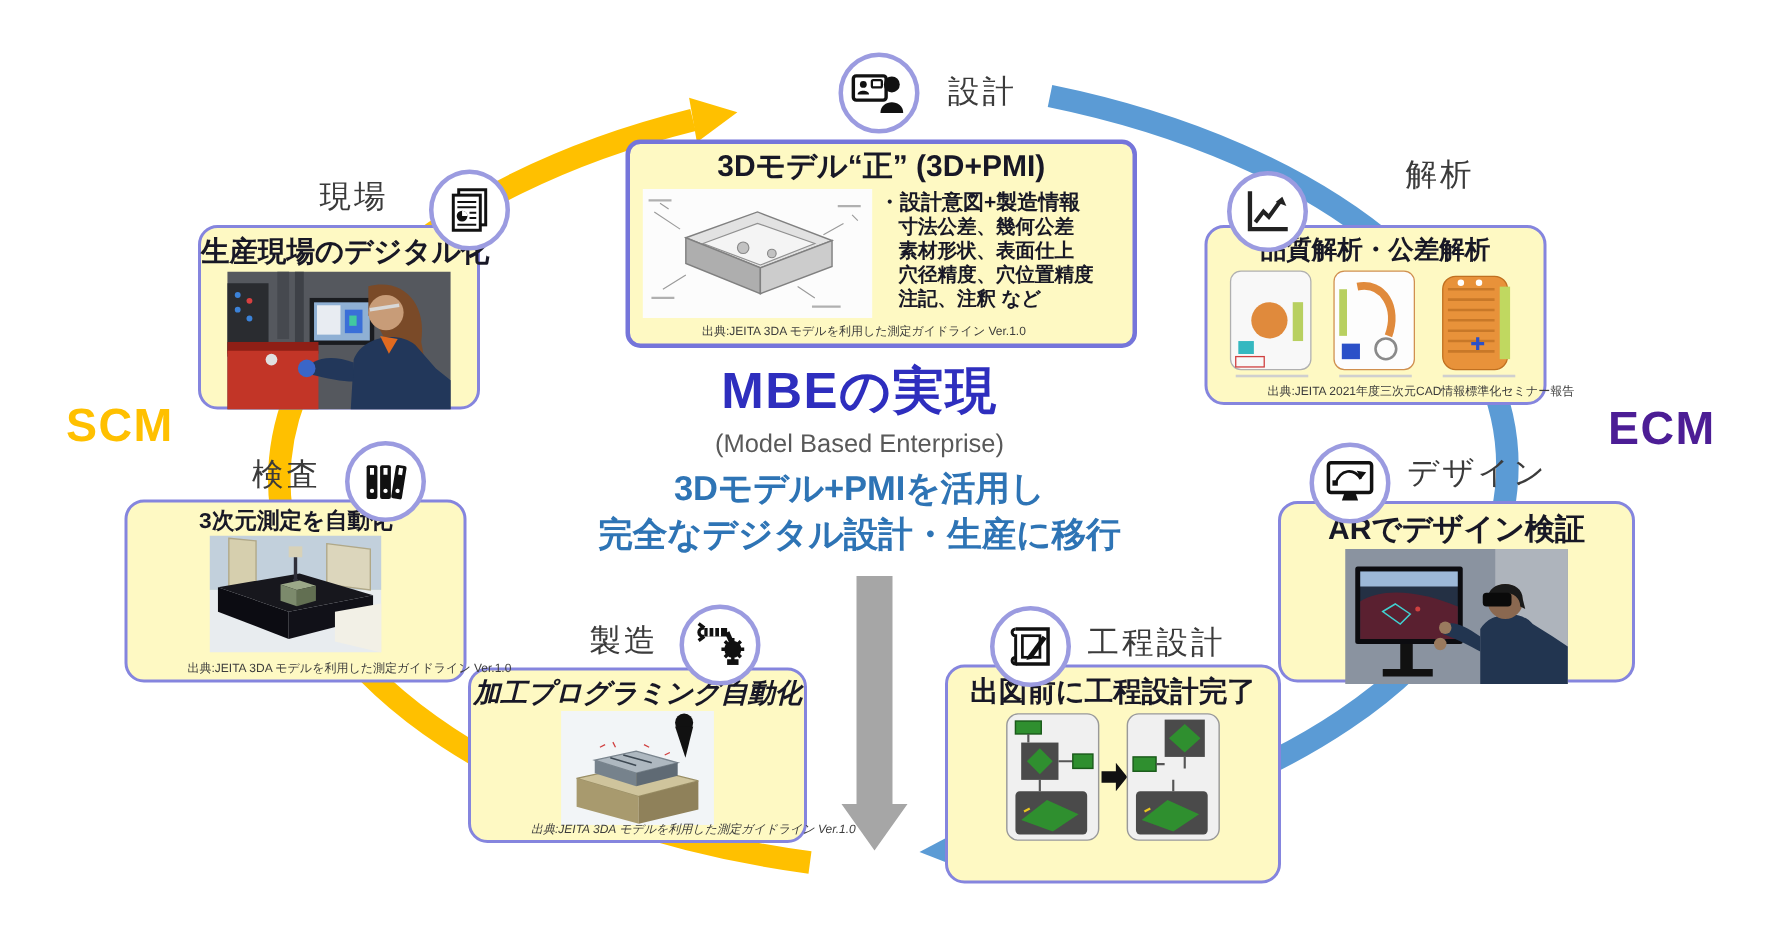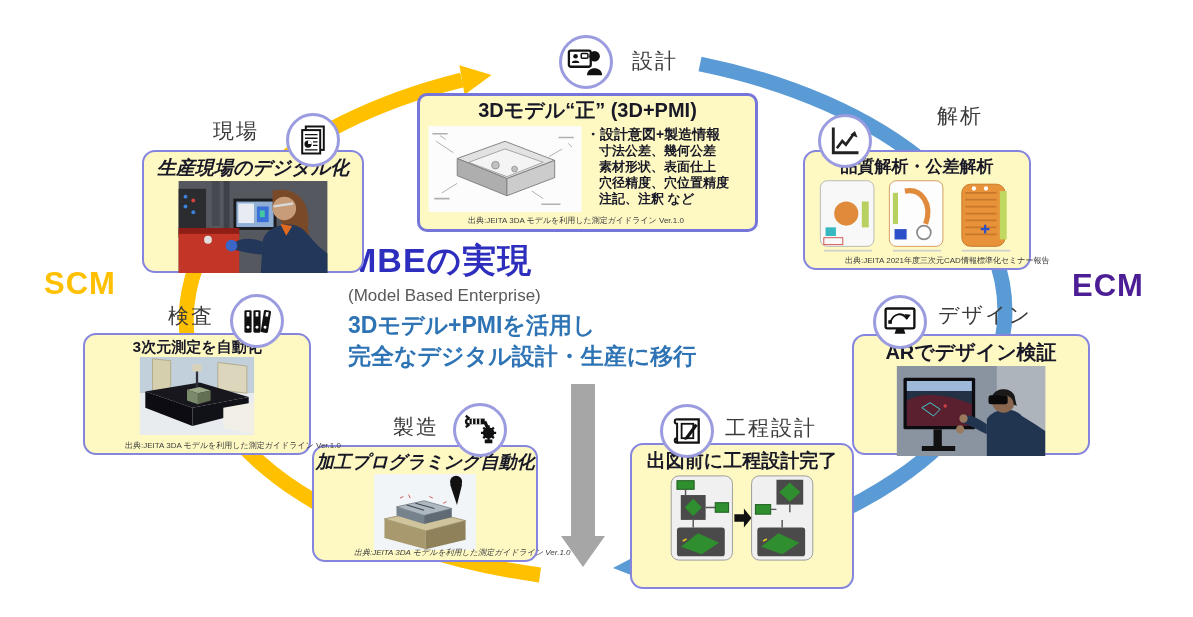--- a/index.html
+++ b/index.html
@@ -45,28 +45,28 @@
   #box-analysis .btitle{font-size:17px;}
   #box-analysis .imrow{display:flex;justify-content:center;gap:3px;margin-top:1px;}
   #box-designrev{left:852px;top:334px;width:238px;height:121px;}
   #box-designrev .btitle{font-size:20px;}
   #box-process{left:630px;top:443px;width:224px;height:146px;}
   #box-process .btitle{font-size:19px;}
   #box-mfg{left:312px;top:445px;width:226px;height:117px;font-style:italic;}
   #box-mfg .btitle{font-size:18px;}
   #box-inspect{left:83px;top:333px;width:228px;height:122px;}
   #box-inspect .btitle{font-size:15px;font-family:Liberation Mono, monospace;}
-  #box-site{left:142px;top:150px;width:222px;height:123px;font-style:italic;}
+  #box-site{left:132px;top:150px;width:188px;height:123px;}
   #box-site .btitle{font-size:19px;}
   
   .side-label{position:absolute;z-index:2;font-weight:bold;font-size:31px;letter-spacing:1px;}
   #scm{left:44px;top:266px;color:#FFC000;}
   #ecm{left:1072px;top:268px;color:#4c1d95;}
   
-  .center-text{position:absolute;left:348px;top:238px;width:490px;text-align:left;z-index:1;}
+  .center-text{position:absolute;left:328px;top:238px;width:490px;text-align:center;z-index:1;}
   .mbe-heading{font-size:34px;font-weight:bold;color:#2E2EBE;letter-spacing:1px;}
   .mbe-sub{font-size:17px;color:#595959;margin-top:2px;}
   .mbe-line{font-size:23px;font-weight:bold;color:#2E74B5;line-height:1.35;}
   .mbe-line.first{margin-top:4px;}
 </style>
 </head>
 <body>
 
 <div class="canvas">
 

